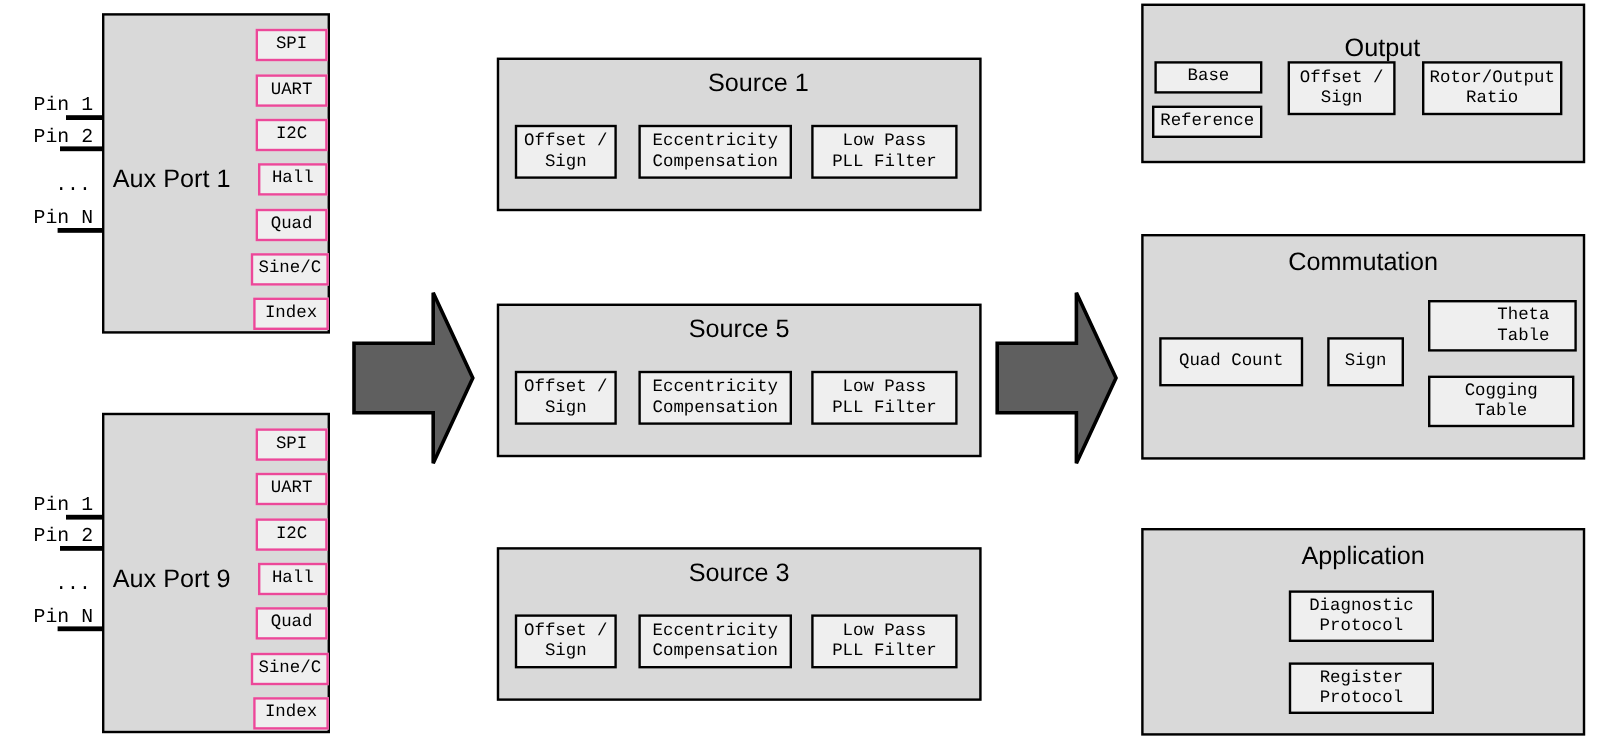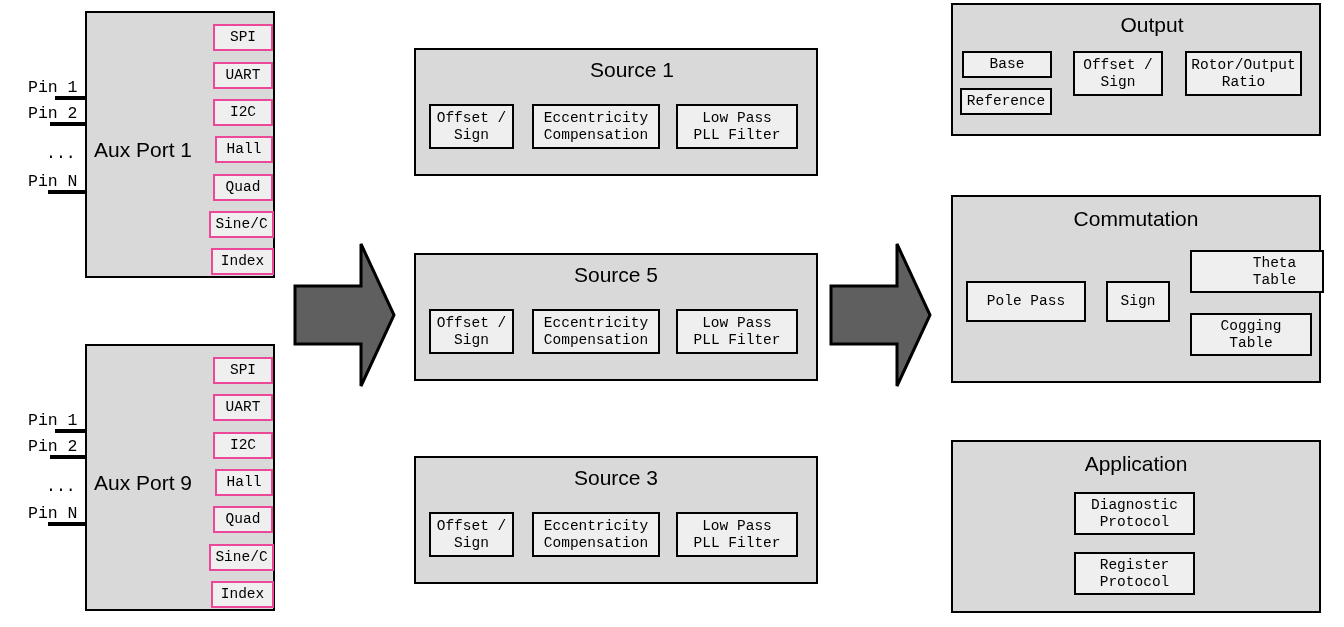--- a/index.html
+++ b/index.html
@@ -182,35 +182,35 @@
     <div class="block-title" style="top:9px;">Source 3</div>
   </div>
   <div class="chip" style="left:429px; top:512px; width:85px; height:45px;">Offset /
 Sign</div>
   <div class="chip" style="left:532px; top:512px; width:128px; height:45px;">Eccentricity
 Compensation</div>
   <div class="chip" style="left:676px; top:512px; width:122px; height:45px;">Low Pass
 PLL Filter</div>
 
   <div class="block" style="left:951px; top:3px; width:370px; height:133px;">
-    <div class="block-title" style="top:9px;padding-left:32px;">Output</div>
+    <div class="block-title" style="top:25px;padding-left:32px;">Output</div>
   </div>
   <div class="chip" style="left:962px; top:51px; width:90px; height:27px;">Base</div>
   <div class="chip" style="left:960px; top:88px; width:92px; height:27px;">Reference</div>
   <div class="chip" style="left:1073px; top:51px; width:90px; height:45px;">Offset /
 Sign</div>
   <div class="chip" style="left:1185px; top:51px; width:117px; height:45px;">Rotor/Output
 Ratio</div>
 
   <div class="block" style="left:951px; top:195px; width:370px; height:188px;">
     <div class="block-title" style="top:11px;">Commutation</div>
   </div>
-  <div class="chip" style="left:966px; top:281px; width:120px; height:41px;">Pole Pass</div>
+  <div class="chip" style="left:966px; top:281px; width:120px; height:41px;">Quad Count</div>
   <div class="chip" style="left:1106px; top:281px; width:64px; height:41px;">Sign</div>
-  <div class="chip" style="left:1190px; top:250px; width:134px; height:43px;padding-left:35px;">Theta
+  <div class="chip" style="left:1190px; top:250px; width:124px; height:43px;padding-left:35px;">Theta
 Table</div>
   <div class="chip" style="left:1190px; top:313px; width:122px; height:43px;">Cogging
 Table</div>
 
   <div class="block" style="left:951px; top:440px; width:370px; height:173px;">
     <div class="block-title" style="top:11px;">Application</div>
   </div>
   <div class="chip" style="left:1074px; top:492px; width:121px; height:43px;">Diagnostic
 Protocol</div>
   <div class="chip" style="left:1074px; top:552px; width:121px; height:43px;">Register

